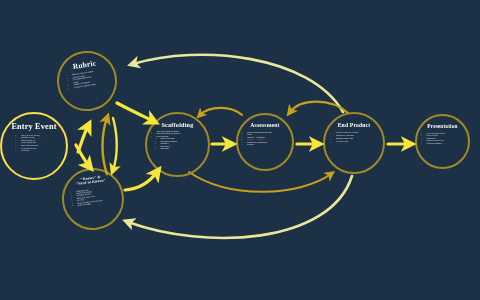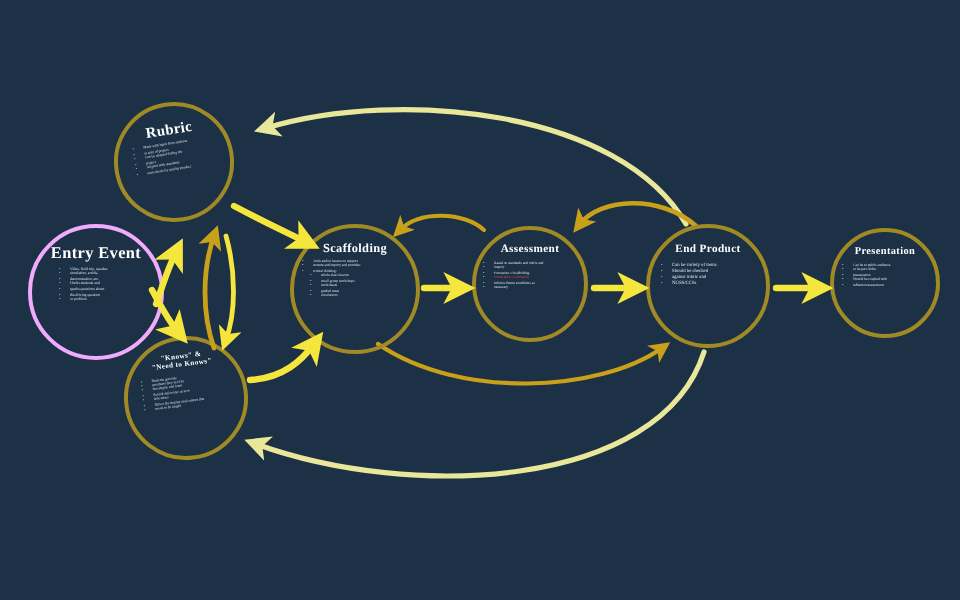--- a/index.html
+++ b/index.html
@@ -72,21 +72,21 @@
 
     <path d="M352,176 C330,245 205,250 128,222" fill="none" stroke="#e8e79a" stroke-width="2.6" stroke-linecap="round" marker-end="url(#hp)"></path>
 
     <path d="M189,172 C230,200 300,196 331,174" fill="none" stroke="#c8a01a" stroke-width="2.1" stroke-linecap="round" marker-end="url(#hg)"></path>
 
     <path d="M348,113 C330,97 300,99 290,112" fill="none" stroke="#c8a01a" stroke-width="2.3" stroke-linecap="round" marker-end="url(#hg)"></path>
 
     <path d="M242,115 C232,106 210,105 200,115" fill="none" stroke="#c8a01a" stroke-width="2.1" stroke-linecap="round" marker-end="url(#hg)"></path>
   </svg>
 
-  <div class="node" style="left:14px;top:112px;width:68px;height:68px;border:2px solid #f0abfc;padding-top:9px;">
+  <div class="node" style="left:0;top:112px;width:68px;height:68px;border:2px solid #fde047;padding-top:9px;">
     <div class="title" style="font-size:8.2px;">Entry Event</div>
     <ul style="font-size:1.9px;margin-top:2px;width:34px;">
       <li>Video, field trip, speaker,</li>
       <li>simulation, article,</li>
       <li>demonstration, etc.</li>
       <li>Hooks students and</li>
       <li>sparks questions about</li>
       <li>the driving question</li>
       <li>or problem</li>
     </ul>

